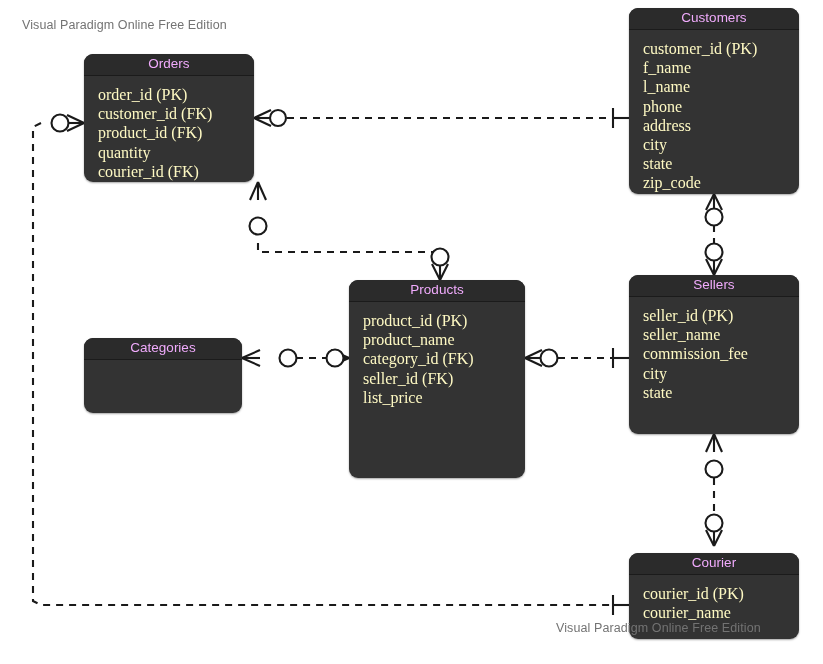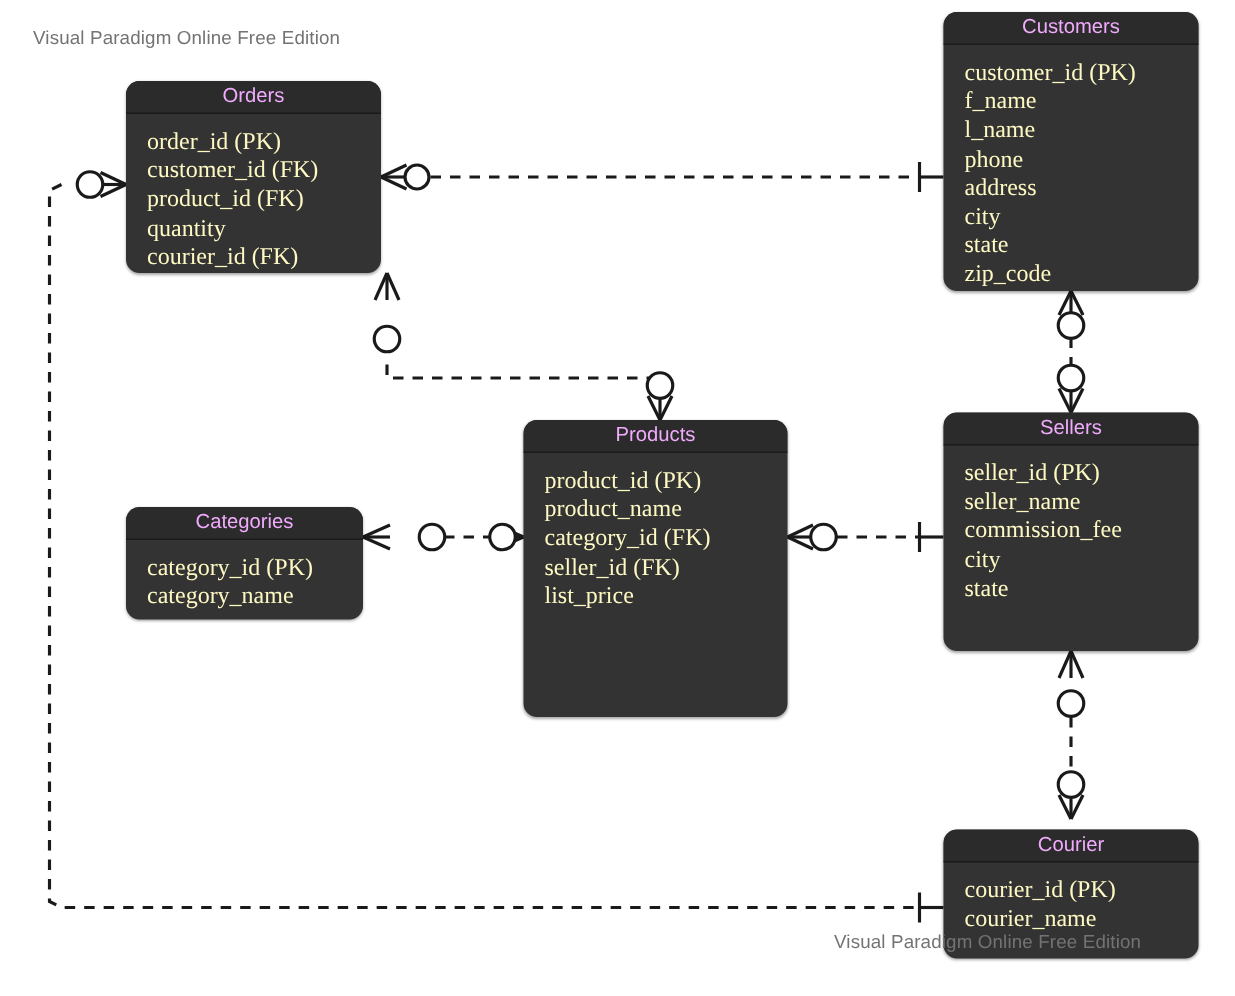--- a/index.html
+++ b/index.html
@@ -194,24 +194,20 @@
       <div class="attr">phone</div>
       <div class="attr">address</div>
       <div class="attr">city</div>
       <div class="attr">state</div>
       <div class="attr">zip_code</div>
     </div>
   </div>
 
   <div class="entity" id="ent-categories" style="left: 84px; top: 315px; width: 158px; height: 75px; margin-top: 23px;">
     <div class="hdr">Categories</div>
-    <div class="body">
-      <div class="attr">category_id (PK)</div>
-      <div class="attr">category_name</div>
-    </div>
   </div>
 
   <div class="entity" id="ent-products" style="left: 349px; top: 280px; width: 176px; height: 198px;">
     <div class="hdr">Products</div>
     <div class="body">
       <div class="attr">product_id (PK)</div>
       <div class="attr">product_name</div>
       <div class="attr">category_id (FK)</div>
       <div class="attr">seller_id (FK)</div>
       <div class="attr">list_price</div>

